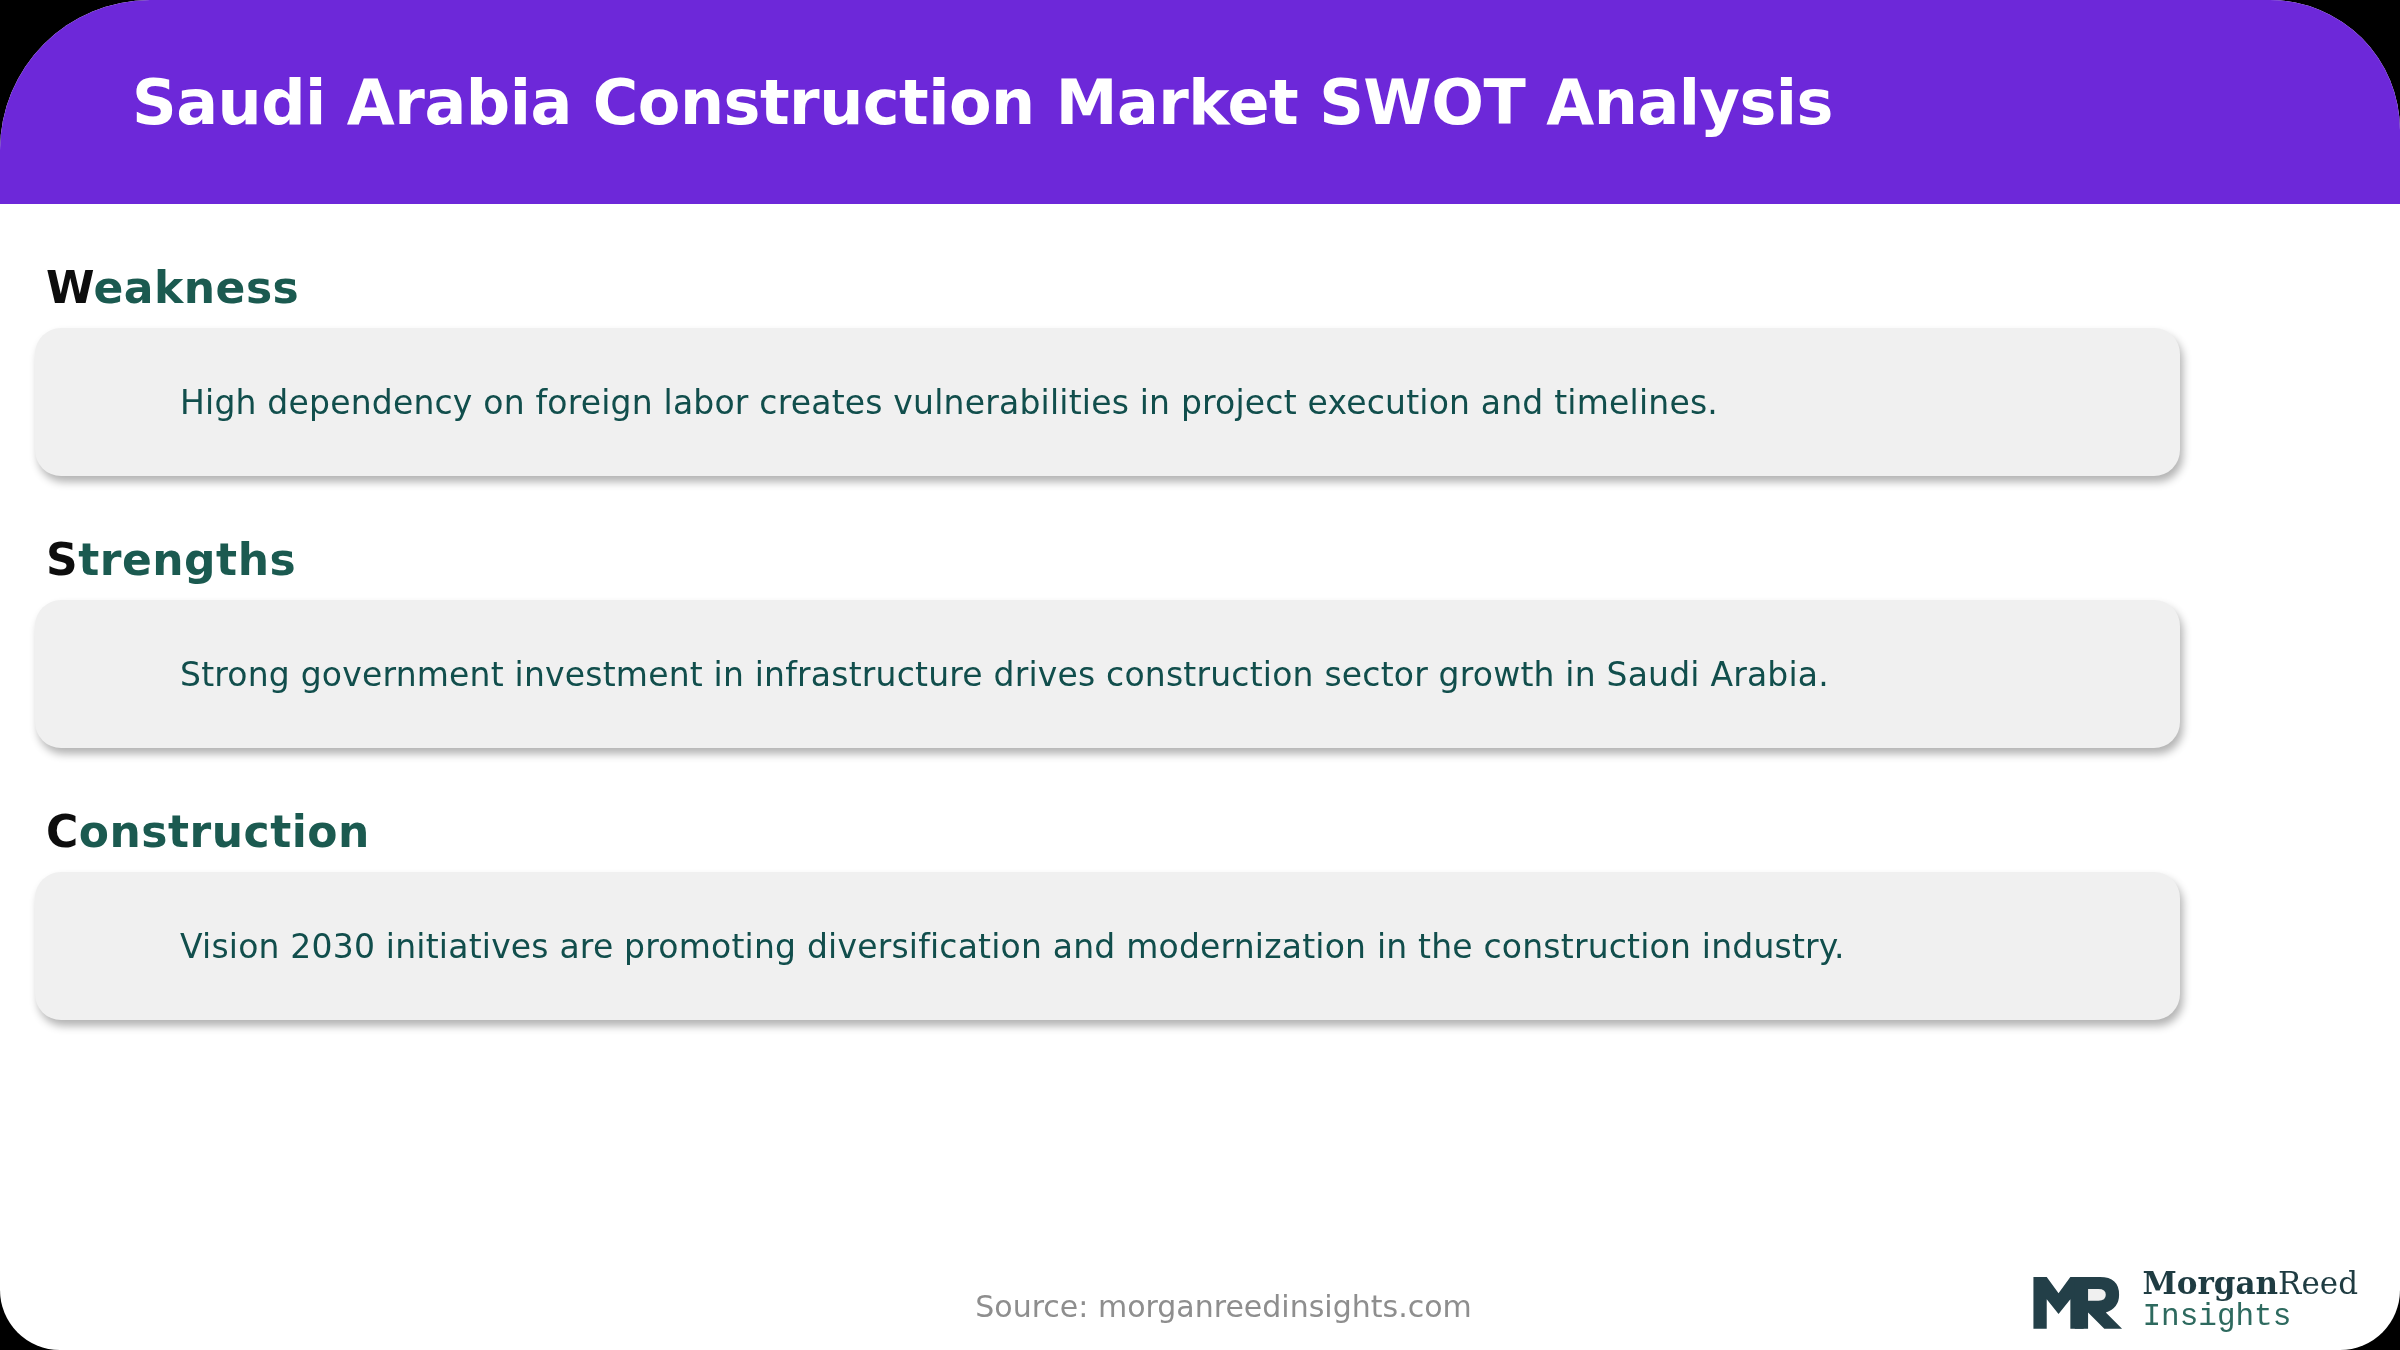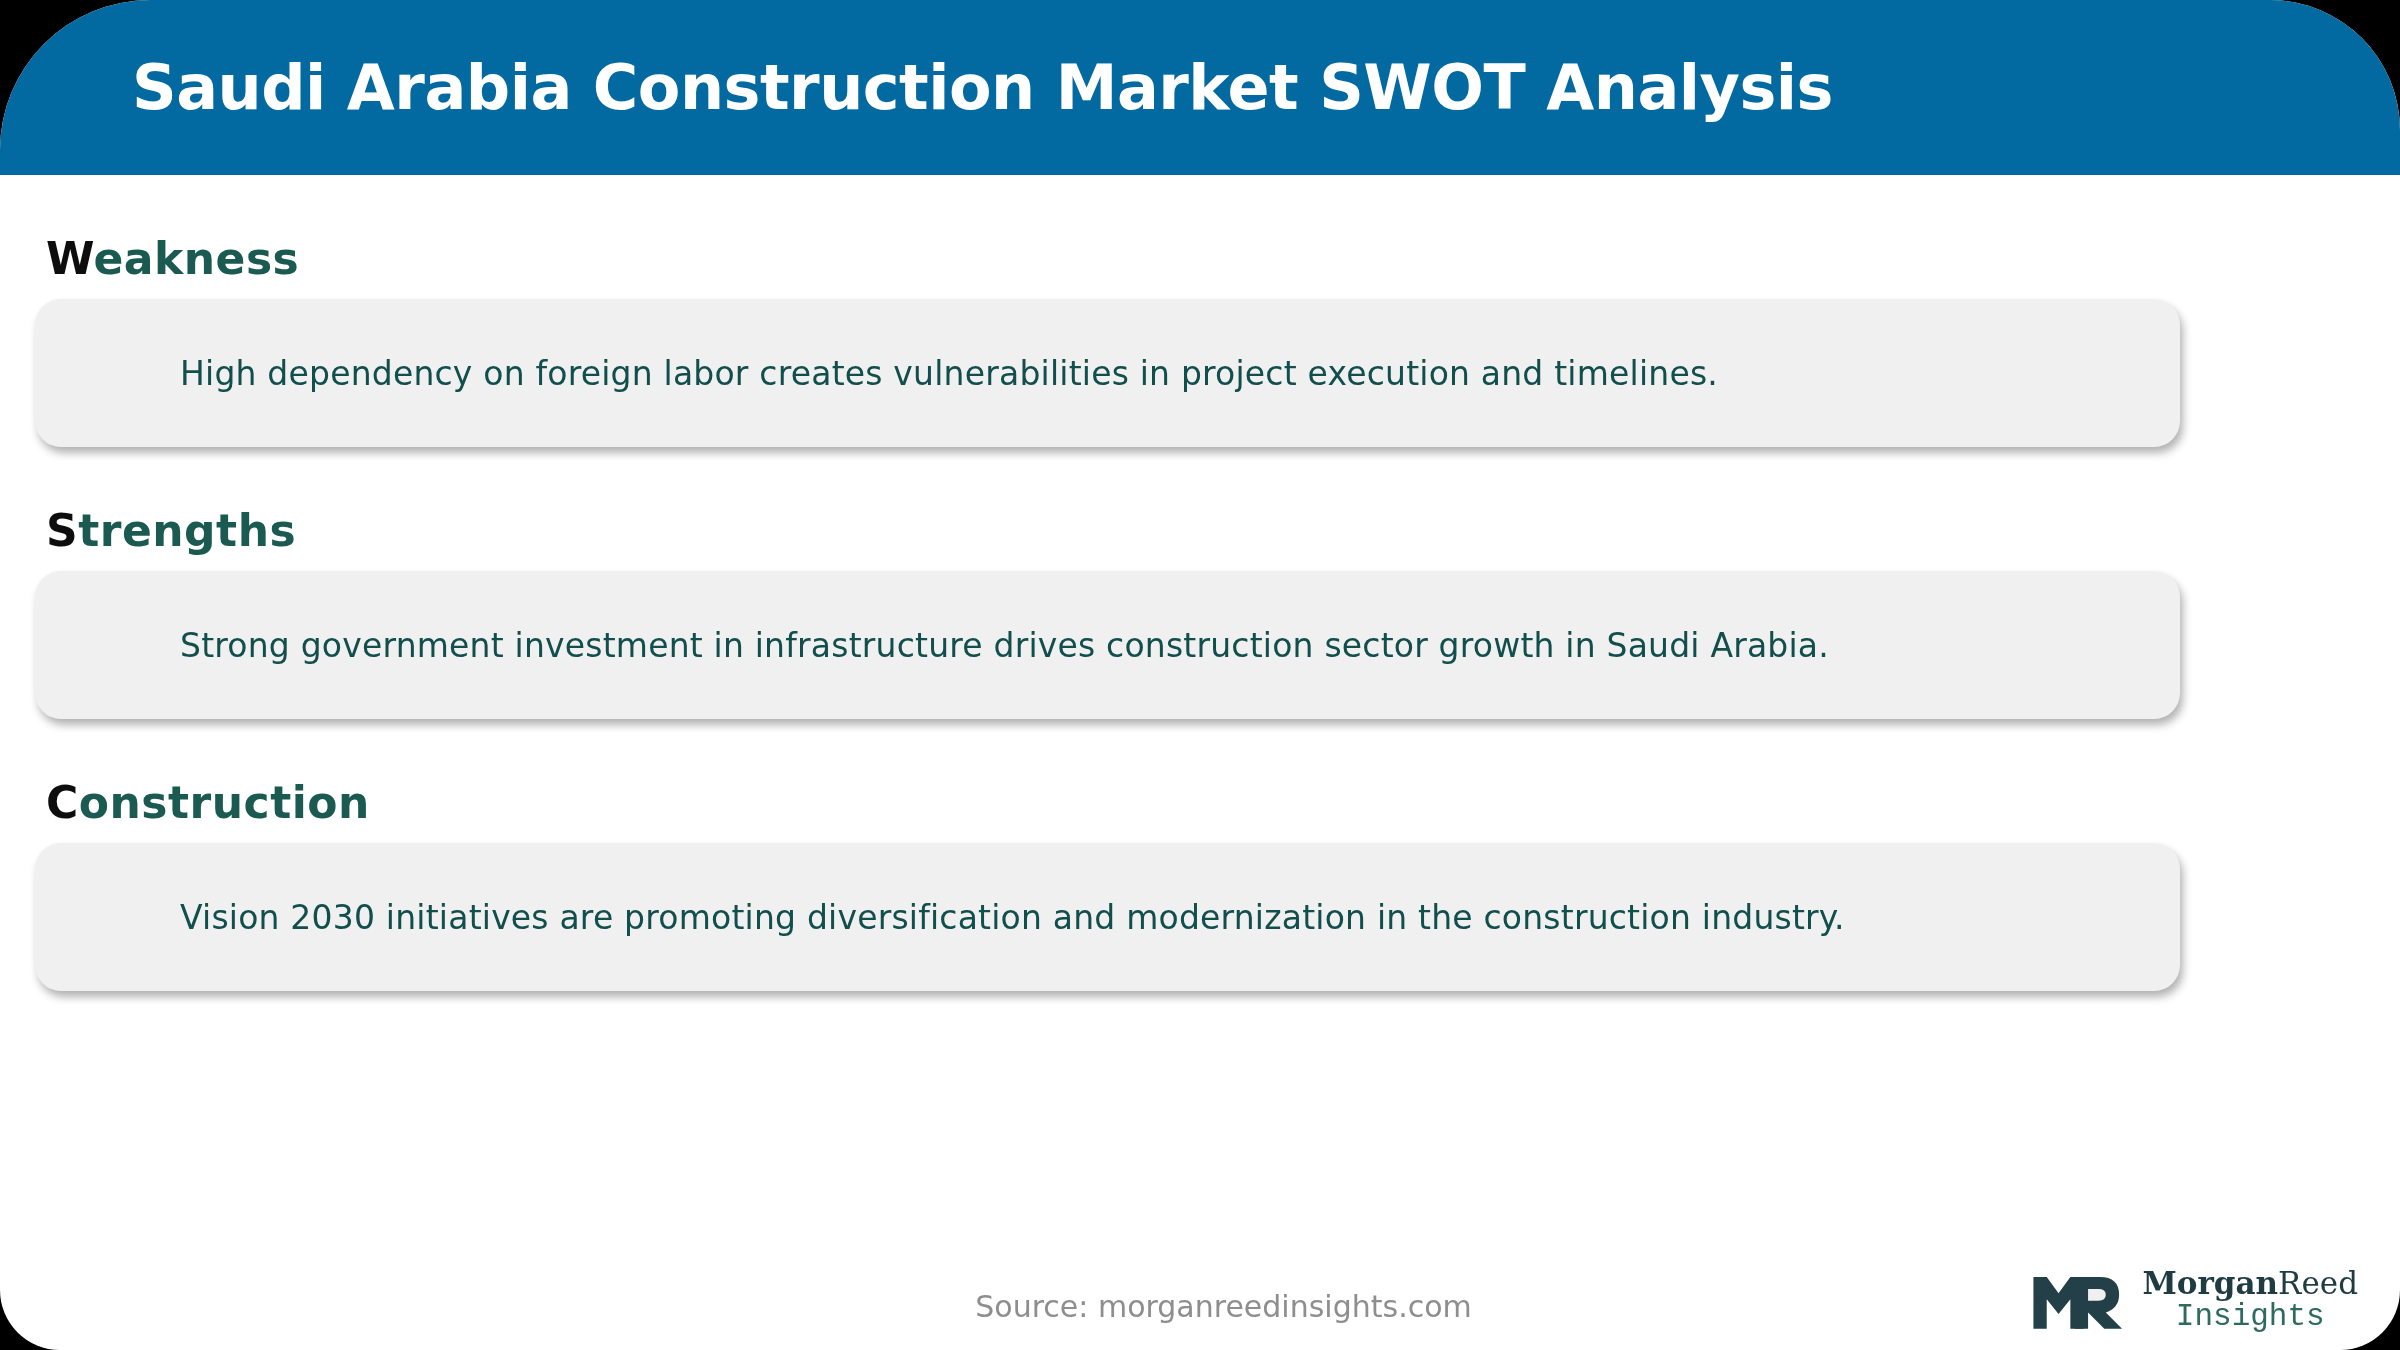--- a/index.html
+++ b/index.html
@@ -10,22 +10,22 @@
     position: relative;
     overflow: hidden;
   }
   .page {
     position: absolute; inset: 0;
     background: #ffffff;
     border-radius: 150px 130px 60px 60px;
     overflow: hidden;
   }
   .header {
-    height: 175px;
-    background: #0369a1;
+    height: 204px;
+    background: #6d28d9;
     display: flex;
     align-items: center;
     padding-left: 132px;
     box-sizing: border-box;
   }
   .header h1 {
     margin: 0;
     color: #ffffff;
     font-size: 62px;
     font-weight: 700;
@@ -67,21 +67,20 @@
     font-size: 30px;
     color: #8E8E8E;
     margin-left: 47px;
   }
   .logo {
     position: absolute;
     right: 42px; bottom: 16px;
     display: flex;
     align-items: center;
     gap: 17px;
-    text-align: center;
   }
   .logo-mark { width: 96px; height: 68px; }
   .logo-text { font-family: "DejaVu Serif", serif; line-height: 34px; }
   .logo-name { font-size: 31px; color: #1F3C42; }
   .logo-name .bold { font-weight: 700; }
   .logo-tagline { font-size: 31px; color: #2E6A5F; font-family: Liberation Mono, monospace; }
 </style>
 </head>
 <body>
 

